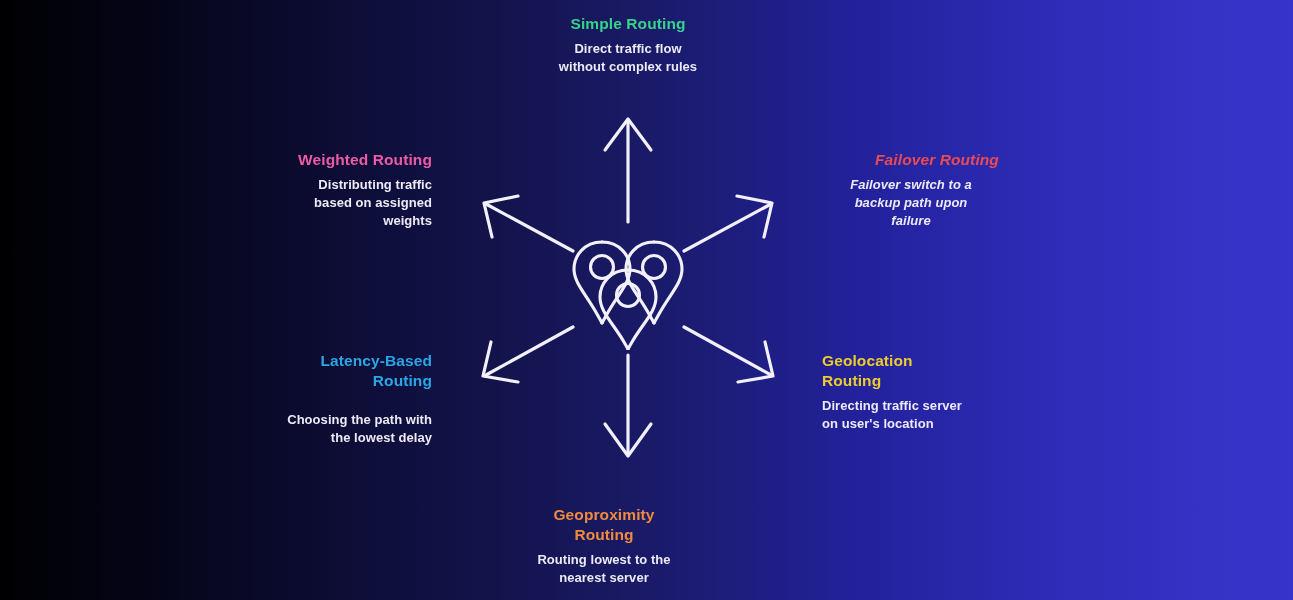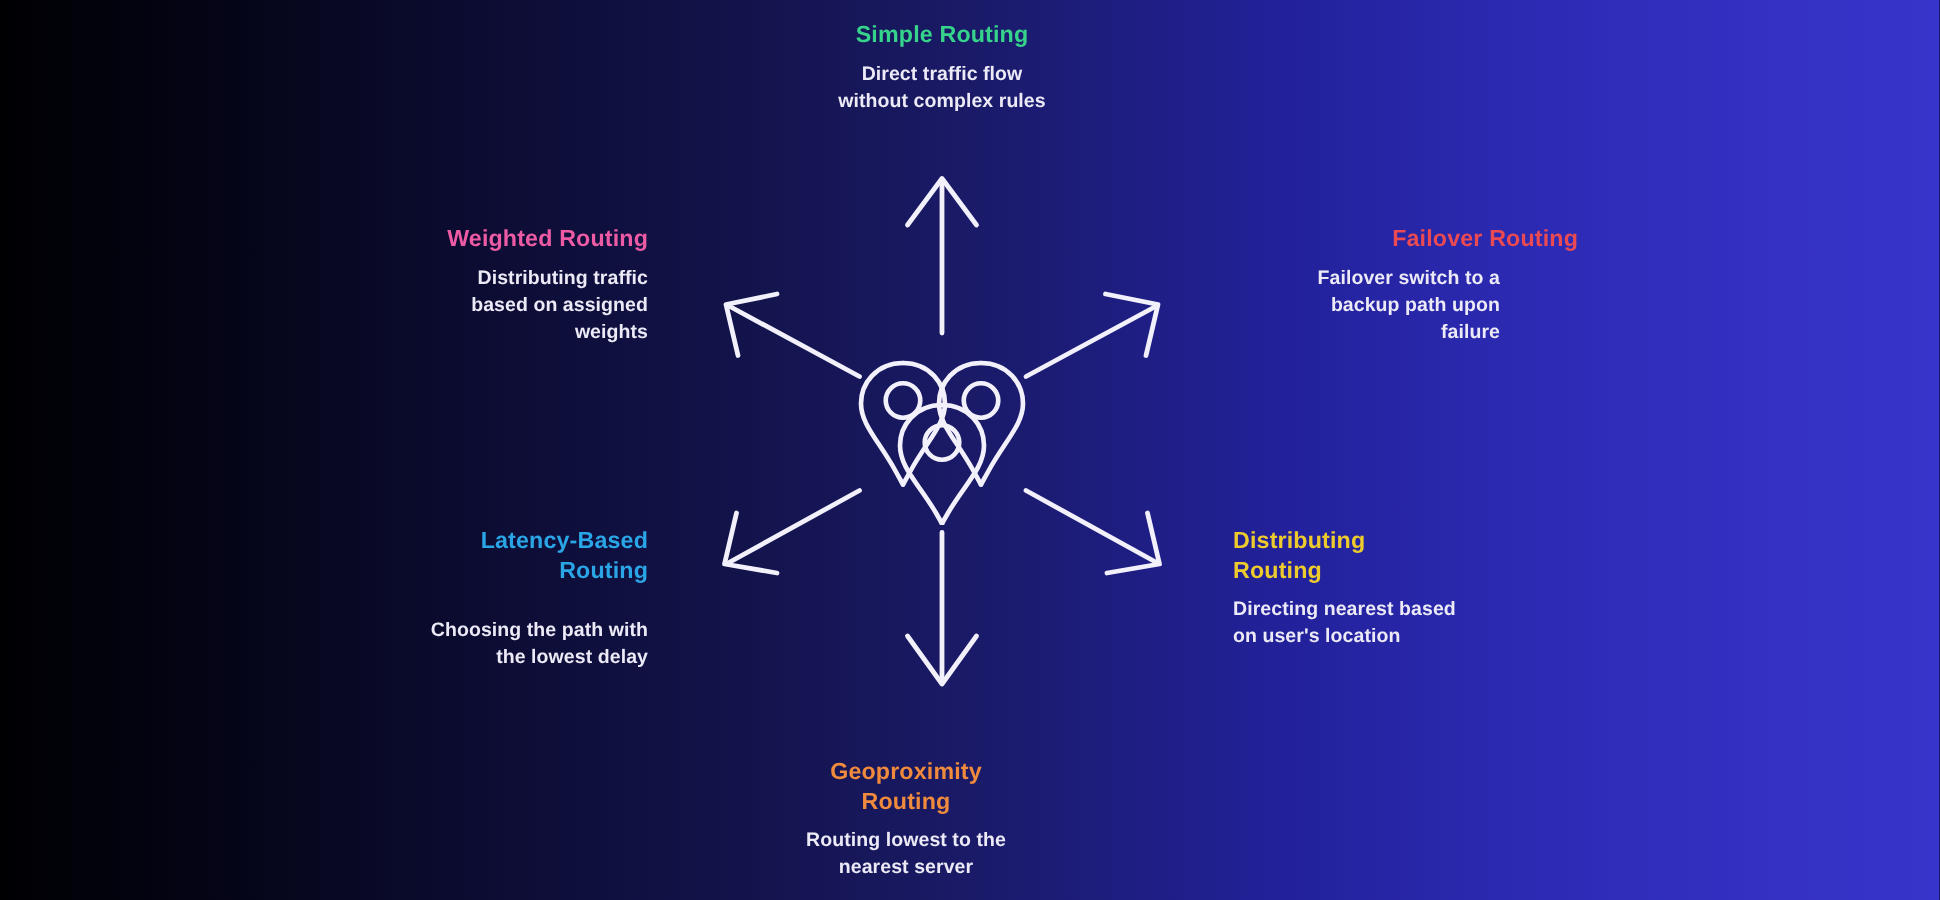--- a/index.html
+++ b/index.html
@@ -73,21 +73,22 @@
   #node-weighted {
     left: 212px;
     top: 150px;
     width: 220px;
     text-align: right;
   }
   #node-failover {
     left: 822px;
     top: 150px;
     width: 230px;
-    text-align: right;
+    text-align: center;
+    font-style: italic;
   }
   #node-latency {
     left: 212px;
     top: 351px;
     width: 220px;
     text-align: right;
   }
   #node-geolocation {
     left: 822px;
     top: 351px;
@@ -194,25 +195,25 @@
       <span>Routing</span>
     </p>
     <p class="desc">
       <span>Choosing the path with</span><br>
       <span>the lowest delay</span>
     </p>
   </div>
 
   <div class="node" id="node-geolocation">
     <p class="title" style="color:#eecb2c">
-      <span>Distributing</span><br>
+      <span>Geolocation</span><br>
       <span>Routing</span>
     </p>
     <p class="desc">
-      <span>Directing nearest based</span><br>
+      <span>Directing traffic server</span><br>
       <span>on user's location</span>
     </p>
   </div>
 
   <div class="node" id="node-geoproximity">
     <p class="title" style="color:#f08a3c">
       <span>Geoproximity</span><br>
       <span>Routing</span>
     </p>
     <p class="desc">

